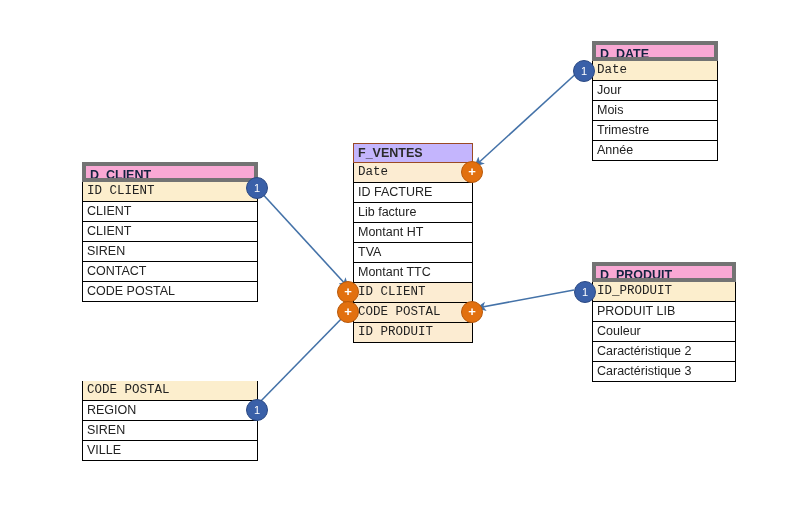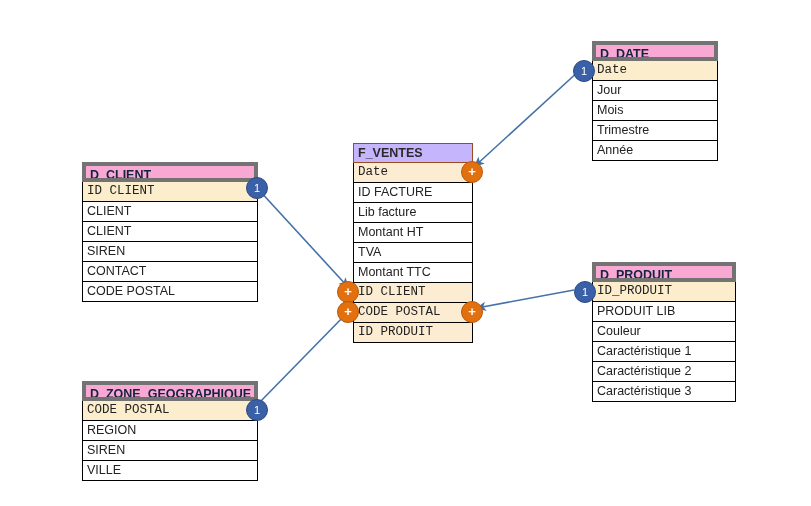--- a/index.html
+++ b/index.html
@@ -98,21 +98,20 @@
       <div class="table" style="left: 82px; top: 162px; width: 176px;">
         <div class="thead">D_CLIENT</div>
         <div class="row key">ID CLIENT</div>
         <div class="row">CLIENT</div>
         <div class="row">CLIENT</div>
         <div class="row">SIREN</div>
         <div class="row">CONTACT</div>
         <div class="row">CODE POSTAL</div>
       </div>
       <div class="table" style="left: 82px; top: 381px; width: 176px;">
-        <div class="thead">D_ZONE_GEOGRAPHIQUE</div>
         <div class="row key">CODE POSTAL</div>
         <div class="row">REGION</div>
         <div class="row">SIREN</div>
         <div class="row">VILLE</div>
       </div>
       <div class="table fact" style="left: 353px; top: 143px; width: 120px;">
         <div class="thead">F_VENTES</div>
         <div class="row key">Date</div>
         <div class="row">ID FACTURE</div>
         <div class="row">Lib facture</div>
@@ -129,21 +128,20 @@
         <div class="row">Jour</div>
         <div class="row">Mois</div>
         <div class="row">Trimestre</div>
         <div class="row">Année</div>
       </div>
       <div class="table" style="left: 592px; top: 262px; width: 144px;">
         <div class="thead">D_PRODUIT</div>
         <div class="row key">ID_PRODUIT</div>
         <div class="row">PRODUIT LIB</div>
         <div class="row">Couleur</div>
-        <div class="row">Caractéristique 1</div>
         <div class="row">Caractéristique 2</div>
         <div class="row">Caractéristique 3</div>
       </div>
     </div>
   <div id="badges-layer">
       <div class="badge one" style="left: 573px; top: 60px;">1</div>
       <div class="badge many" style="left: 461px; top: 161px;">+</div>
       <div class="badge one" style="left: 246px; top: 177px;">1</div>
       <div class="badge many" style="left: 337px; top: 281px;">+</div>
       <div class="badge one" style="left: 246px; top: 399px;">1</div>

